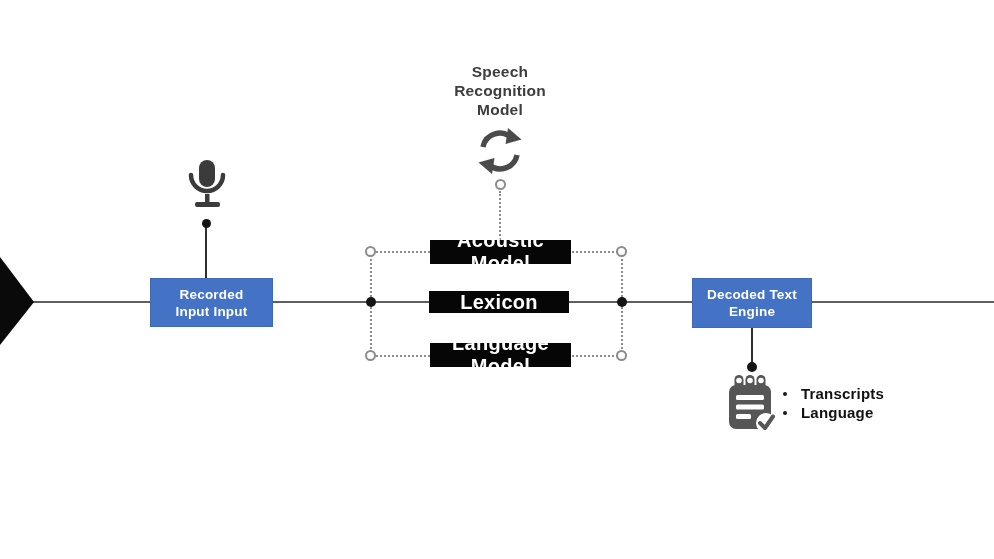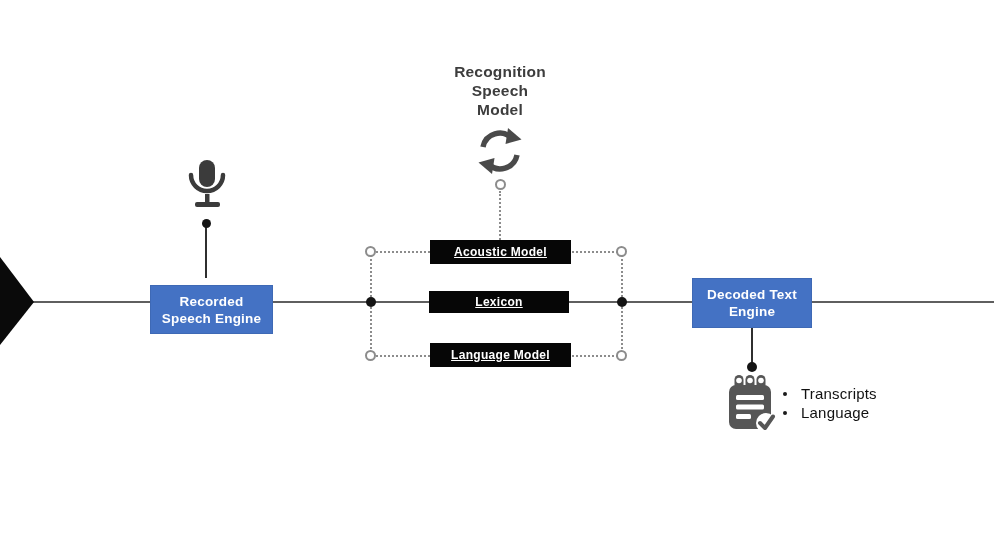--- a/index.html
+++ b/index.html
@@ -26,68 +26,68 @@
 
   
   .arrowhead{position:absolute;left:0;top:257;top:257px;width:34px;height:88px;
     background:#0a0a0a;clip-path:polygon(0 0,100% 51%,0 100%);z-index:2;}
 
   
   .blue-box{position:absolute;background:var(--accent-blue);border:1px solid var(--accent-blue-border);
     color:#ffffff;font-weight:bold;font-size:13.5px;line-height:17px;text-align:center;
     display:flex;flex-direction:column;justify-content:center;letter-spacing:.2px;z-index:2;}
   .black-box{position:absolute;background:var(--box-black);color:#ffffff;font-weight:bold;
-    font-size:12px;text-align:center;display:flex;align-items:center;justify-content:center;
-    letter-spacing:.3px;z-index:2;text-decoration:underline;}
+    font-size:20px;text-align:center;display:flex;align-items:center;justify-content:center;
+    letter-spacing:.3px;z-index:2;}
 
   
   .jdot{position:absolute;width:10px;height:10px;border-radius:50%;background:#141414;z-index:3;}
   .jdot.small{width:9px;height:9px;}
   .jcircle{position:absolute;width:11px;height:11px;border-radius:50%;background:#ffffff;
     border:2px solid var(--dotted-gray);z-index:3;}
 
   
   .engine-title{position:absolute;left:420px;top:62px;width:160px;text-align:center;
     color:var(--title-text);font-weight:bold;font-size:15.5px;line-height:19px;letter-spacing:.2px;z-index:2;}
 
   
   .icon{position:absolute;z-index:2;}
 
   
   .bullets{position:absolute;left:780px;top:384px;z-index:2;}
   .bullet-row{display:flex;align-items:center;height:19px;}
   .bdot{width:4px;height:4px;border-radius:50%;background:#1a1a1a;margin:0 14px 0 3px;flex:0 0 auto;}
-  .bullet-label{font-size:15px;font-weight:normal;color:var(--list-text);letter-spacing:.2px;white-space:nowrap;}
+  .bullet-label{font-size:15px;font-weight:bold;color:var(--list-text);letter-spacing:.2px;white-space:nowrap;}
 </style>
 </head>
 <body>
 
 <div class="canvas">
 
   <div class="hline" style="left:33px;top:301px;width:961px;"></div>
 
   <div class="arrowhead"></div>
 
   <svg class="icon" style="left:184px;top:159px;" width="46" height="54" viewBox="0 0 46 54">
     <rect x="15" y="1" width="16" height="27" rx="8" fill="#3b3b3b"></rect>
     <path d="M 7 16 a 16 16 0 0 0 32 0" fill="none" stroke="#3b3b3b" stroke-width="4.5" stroke-linecap="round"></path>
     <rect x="21" y="35" width="4.5" height="8" fill="#3b3b3b"></rect>
     <rect x="11" y="43" width="25" height="5" rx="2" fill="#3b3b3b"></rect>
   </svg>
   <div class="jdot small" style="left:202px;top:219px;"></div>
   <div class="vline" style="left:205px;top:227px;height:51px;"></div>
 
-  <div class="blue-box" style="left:150px;top:278px;width:123px;height:49px;margin-top:7px;">
+  <div class="blue-box" style="left:150px;top:278px;width:123px;height:49px;">
     <div>Recorded</div>
-    <div>Speech Engine</div>
+    <div>Input Input</div>
   </div>
 
   <div class="engine-title">
+    <div>Speech</div>
     <div>Recognition</div>
-    <div>Speech</div>
     <div>Model</div>
   </div>
 
   <svg class="icon" style="left:476px;top:127px;" width="48" height="48" viewBox="0 0 48 48">
     <path d="M 7 20 A 17 17 0 0 1 36 11.5" fill="none" stroke="#4a4a4a" stroke-width="5.5"></path>
     <polygon points="32,1 45.5,12.5 29.5,17" fill="#4a4a4a"></polygon>
     <path d="M 41 28 A 17 17 0 0 1 12 36.5" fill="none" stroke="#4a4a4a" stroke-width="5.5"></path>
     <polygon points="16,47 2.5,35.5 18.5,31" fill="#4a4a4a"></polygon>
   </svg>
 

